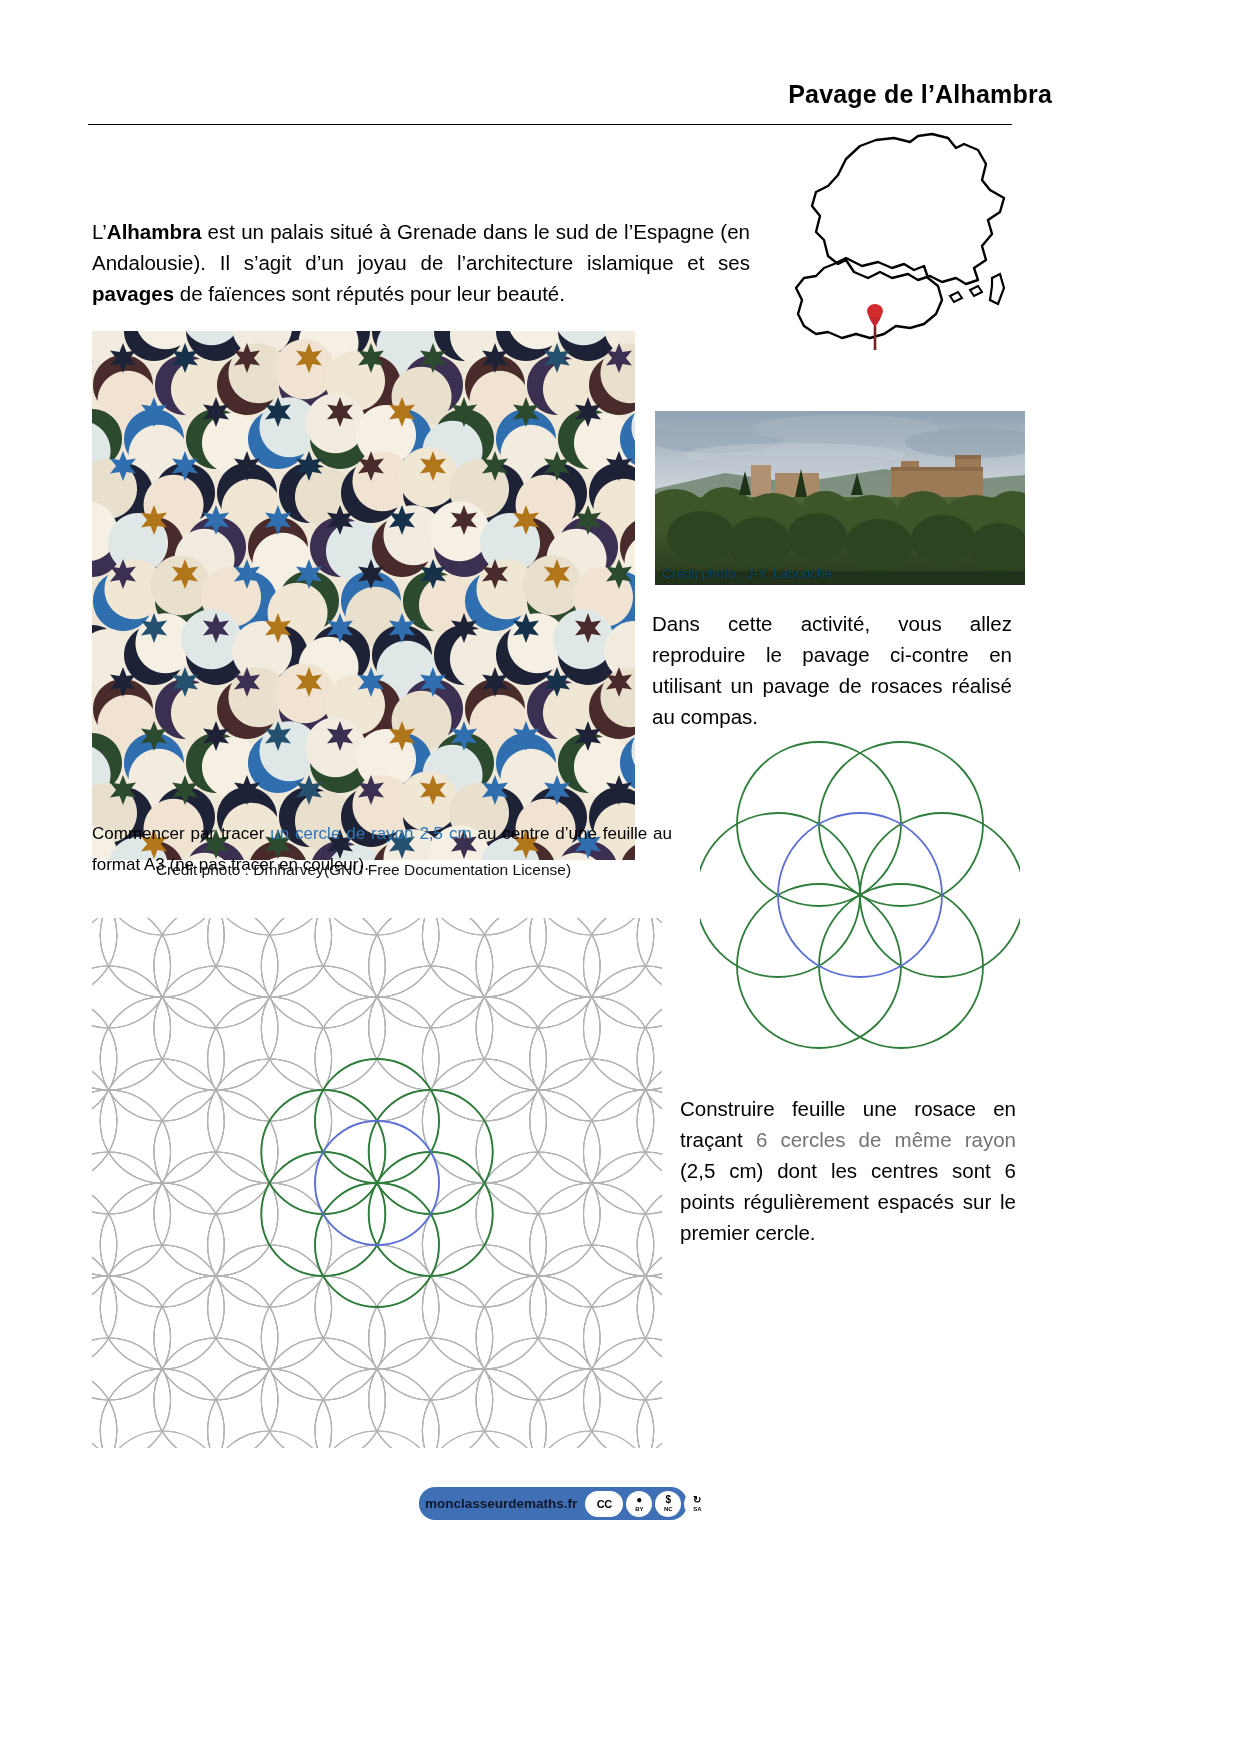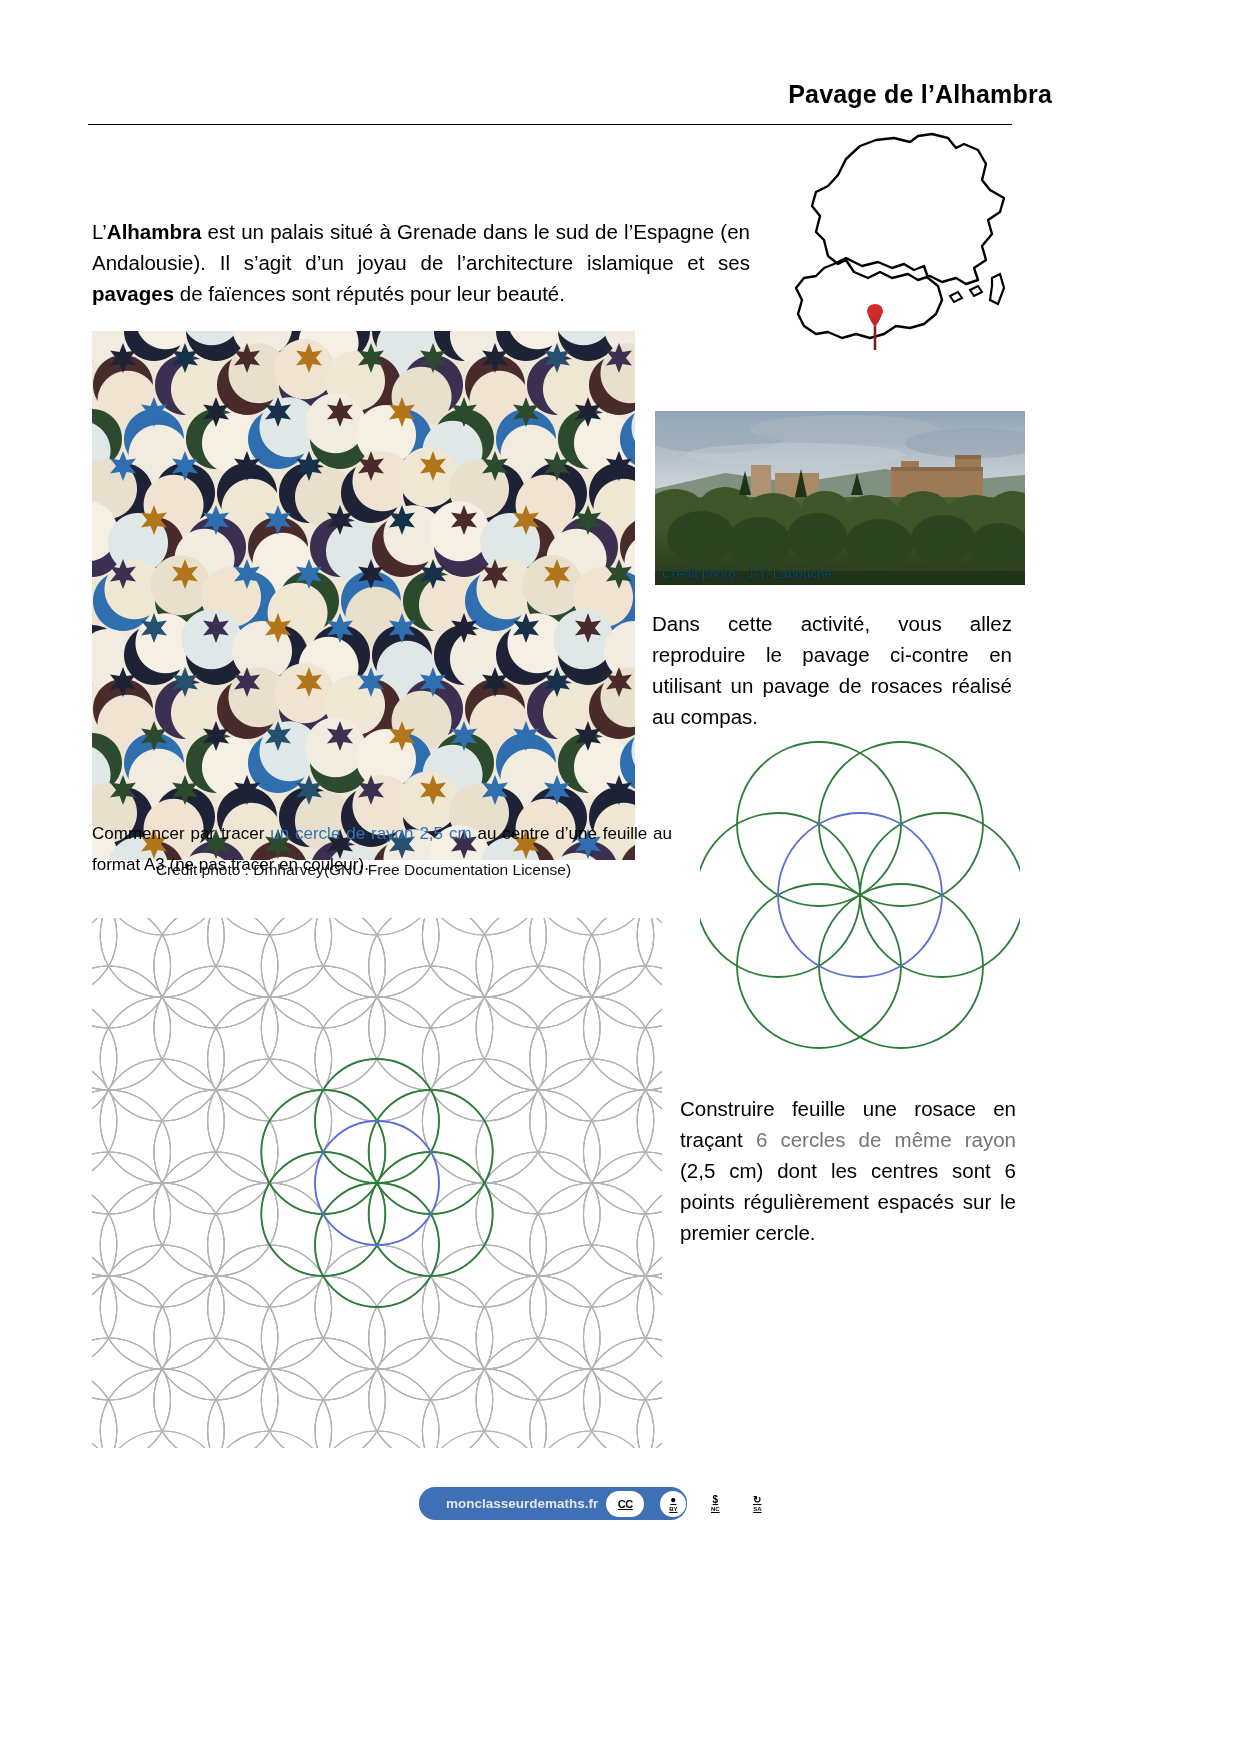--- a/index.html
+++ b/index.html
@@ -77,23 +77,23 @@
     font-size:20.5px;line-height:31px;text-align:justify;
   }
 
   
   .footer{
     position:absolute;left:419px;top:1487px;width:268px;height:33px;
     background:#3f6fb5;border-radius:16px;
     display:flex;align-items:center;
   }
   .footer-label{
-    color:#e5e5e5;font-size:13.5px;font-weight:bold;margin-left:27px;white-space:nowrap;
-  }
-  .cc-badge{display:flex;align-items:center;margin-left:8px;gap:16px;text-decoration:underline;}
+    color:#0f172a;font-size:13.5px;font-weight:bold;margin-left:6px;white-space:nowrap;
+  }
+  .cc-badge{display:flex;align-items:center;margin-left:8px;gap:3px;}
   .cc-pill{
     width:26px;height:26px;border-radius:50%;background:#fff;color:#000;
     display:flex;flex-direction:column;align-items:center;justify-content:center;
     font-size:10px;font-weight:bold;line-height:1;
   }
   .cc-pill .sub{font-size:6px;font-weight:bold;margin-top:1px;}
   .cc-wide{
     width:38px;height:26px;border-radius:13px;background:#fff;color:#000;
     display:flex;align-items:center;justify-content:center;
     font-size:11px;font-weight:bold;letter-spacing:-.5px;

